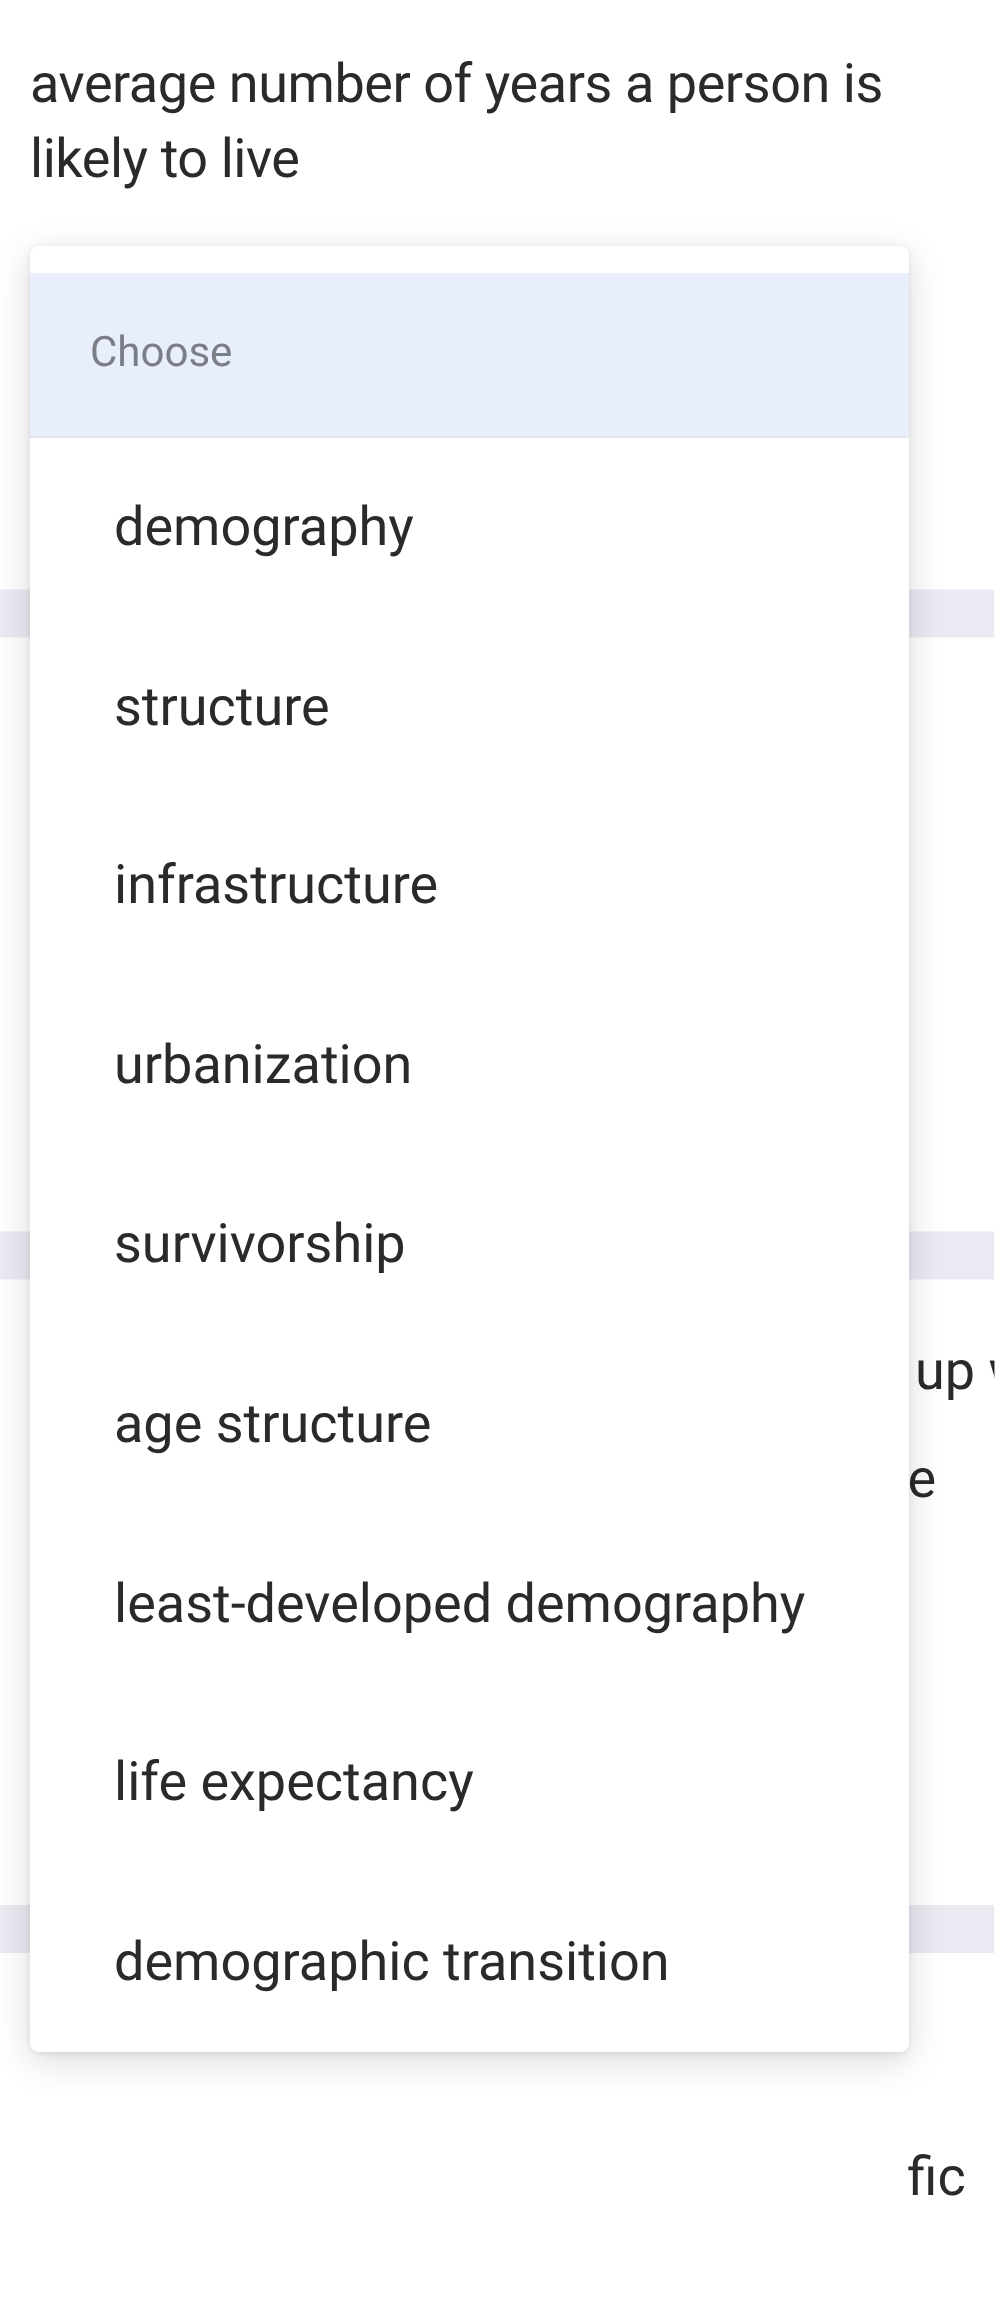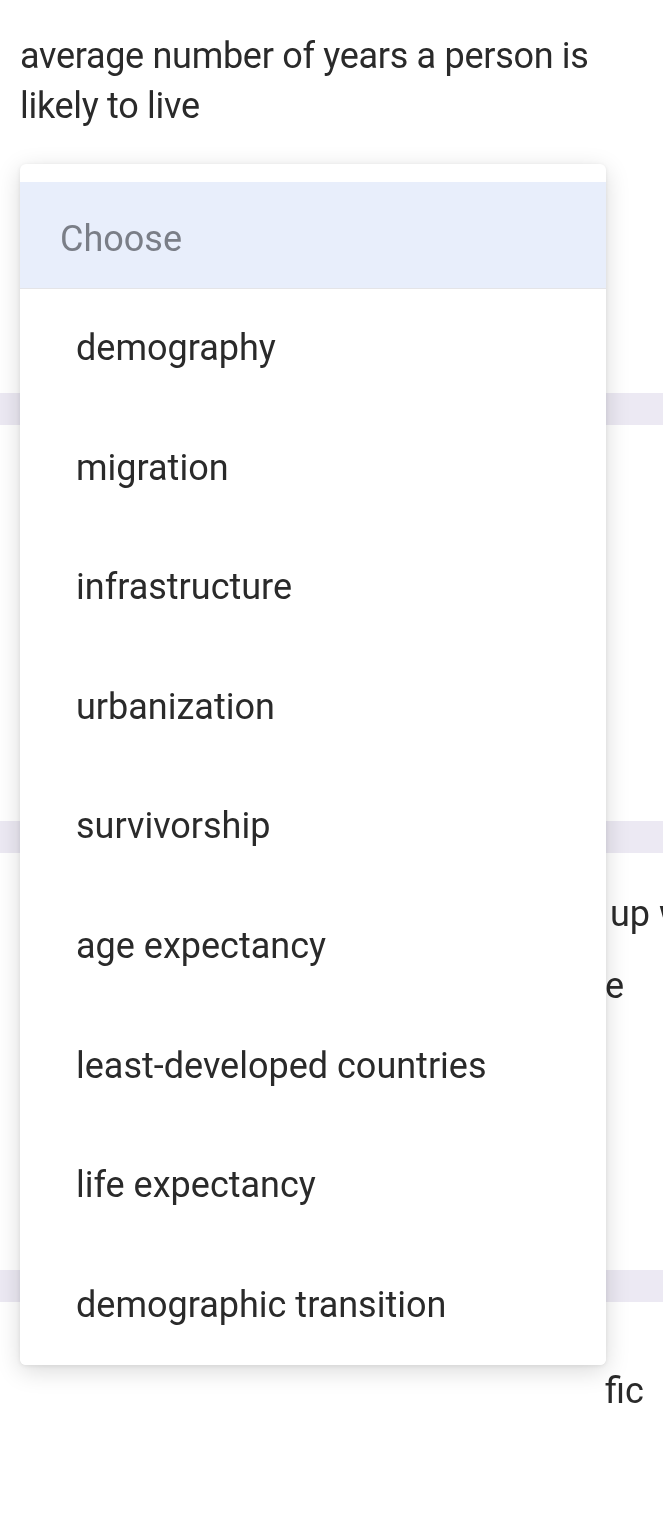--- a/index.html
+++ b/index.html
@@ -48,22 +48,22 @@
       left: 20px;
       width: 586px;
       background: #ffffff;
       border-radius: 6px;
       box-shadow: 0 6px 24px rgba(0,0,0,0.15), 0 1px 4px rgba(0,0,0,0.08);
       overflow: hidden;
       z-index: 10;
     }
     .dropdown-selected {
       background: #e8eefb;
-      padding: 36px 40px 28px 40px;
-      font-size: 36px;
+      padding: 36px 40px 40px 40px;
+      font-size: 28px;
       color: #7a7e87;
       border-bottom: 1px solid #e4e4e7;
       margin-top: 18px;
     }
     .dropdown-options {
       background: #ffffff;
     }
     .dropdown-option {
       padding: 40px 56px;
       font-size: 36px;
@@ -76,29 +76,29 @@
 <body>
 
 <div class="question-text">average number of years a person is likely to live</div>
 
 <div class="background-rows">
   <div class="bg-band" style="top:393px"></div>
   <div class="bg-band" style="top:821px"></div>
   <div class="bg-text" style="top:893px; left:610px">up w</div>
   <div class="bg-text" style="top:965px; left:605px">e</div>
   <div class="bg-band" style="top:1270px"></div>
-  <div class="bg-text" style="top:1370px; left:605px">fic</div>
+  <div class="bg-text" style="top:1430px; left:605px">fic</div>
 </div>
 
 <div class="dropdown">
   <div class="dropdown-selected">Choose</div>
   <div class="dropdown-options">
     <div class="dropdown-option">demography</div>
-    <div class="dropdown-option">migration</div>
+    <div class="dropdown-option">structure</div>
     <div class="dropdown-option">infrastructure</div>
     <div class="dropdown-option">urbanization</div>
     <div class="dropdown-option">survivorship</div>
-    <div class="dropdown-option">age expectancy</div>
-    <div class="dropdown-option">least-developed countries</div>
+    <div class="dropdown-option">age structure</div>
+    <div class="dropdown-option">least-developed demography</div>
     <div class="dropdown-option">life expectancy</div>
     <div class="dropdown-option">demographic transition</div>
   </div>
 </div>
 
 </body></html>

